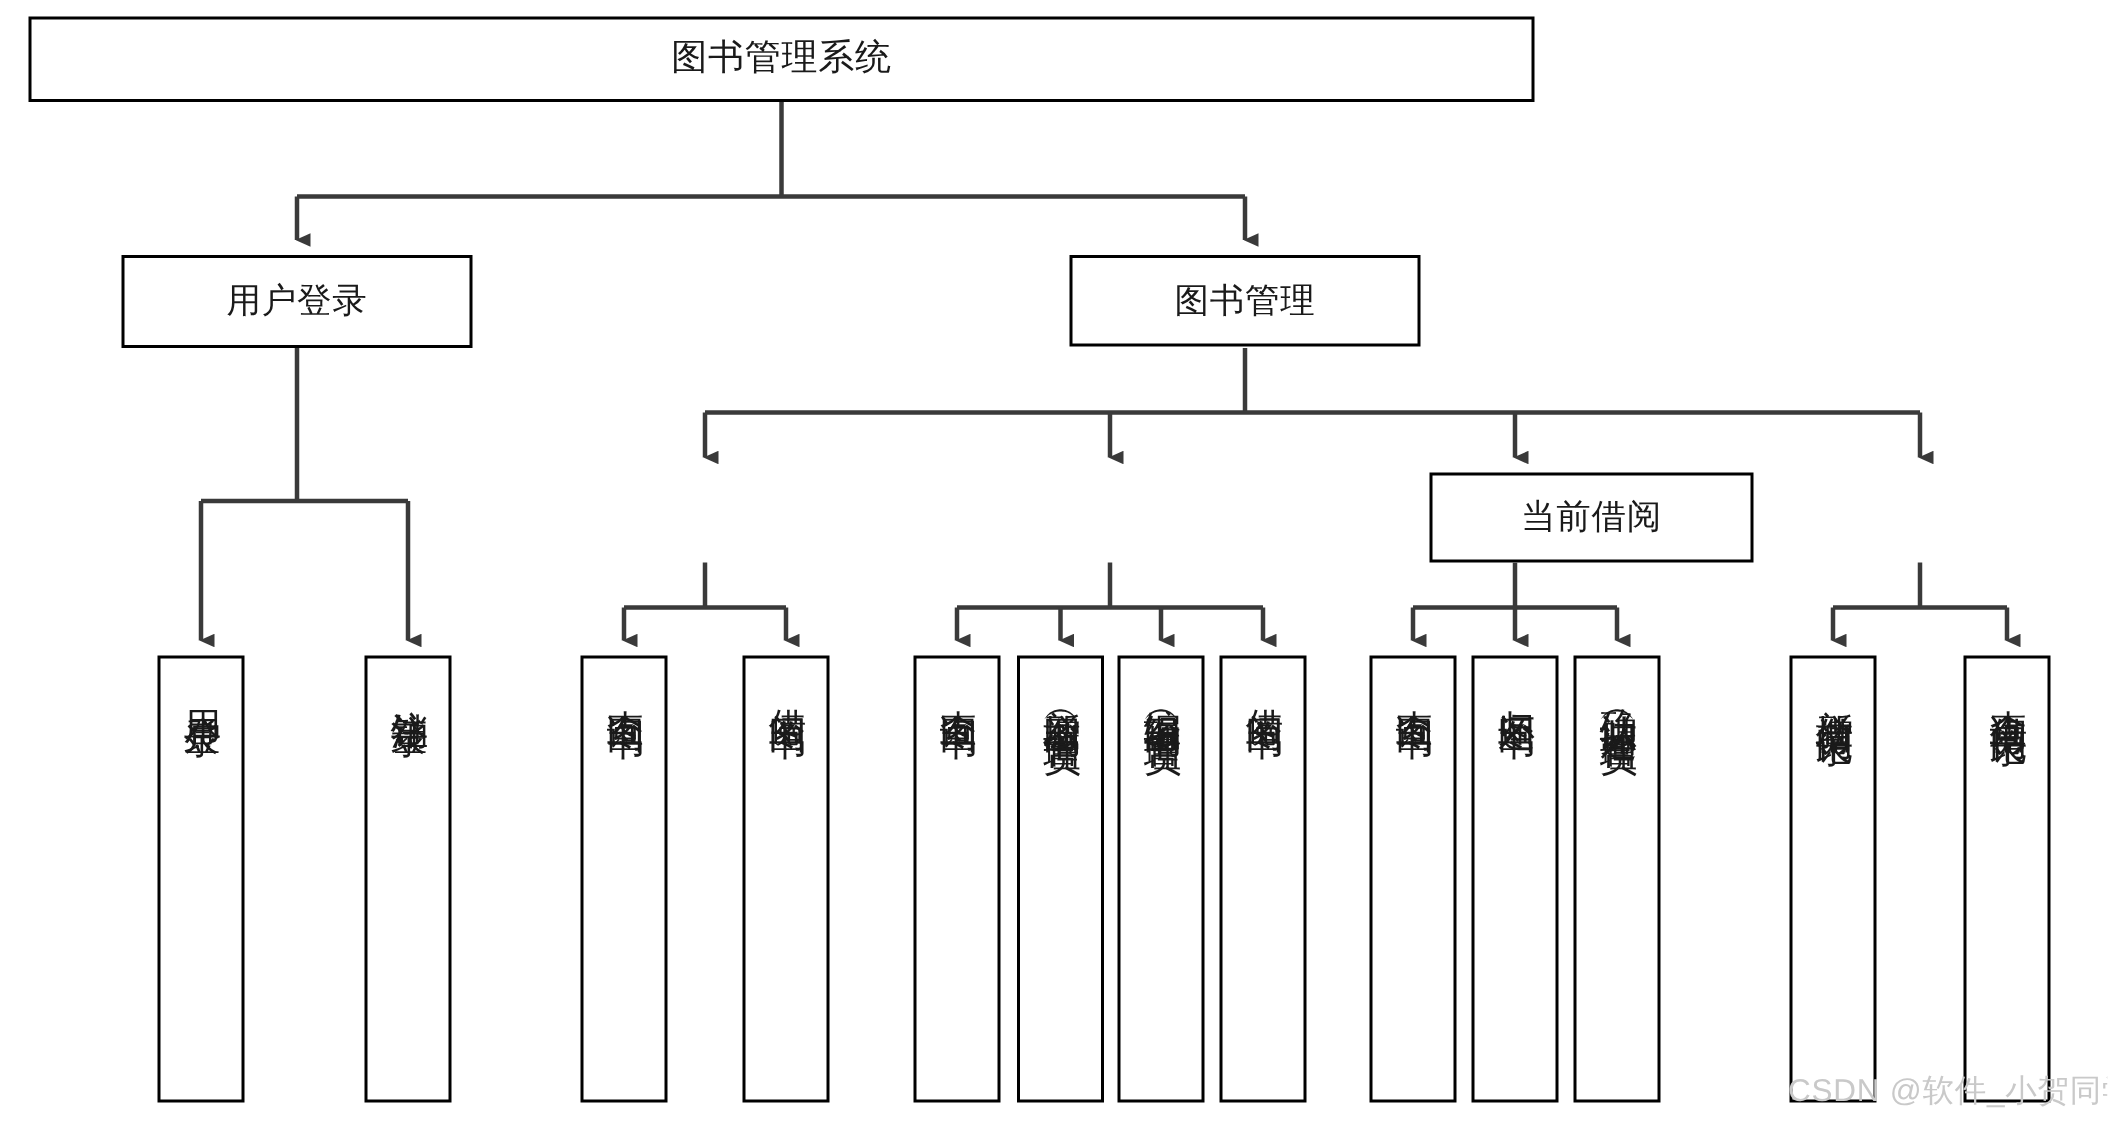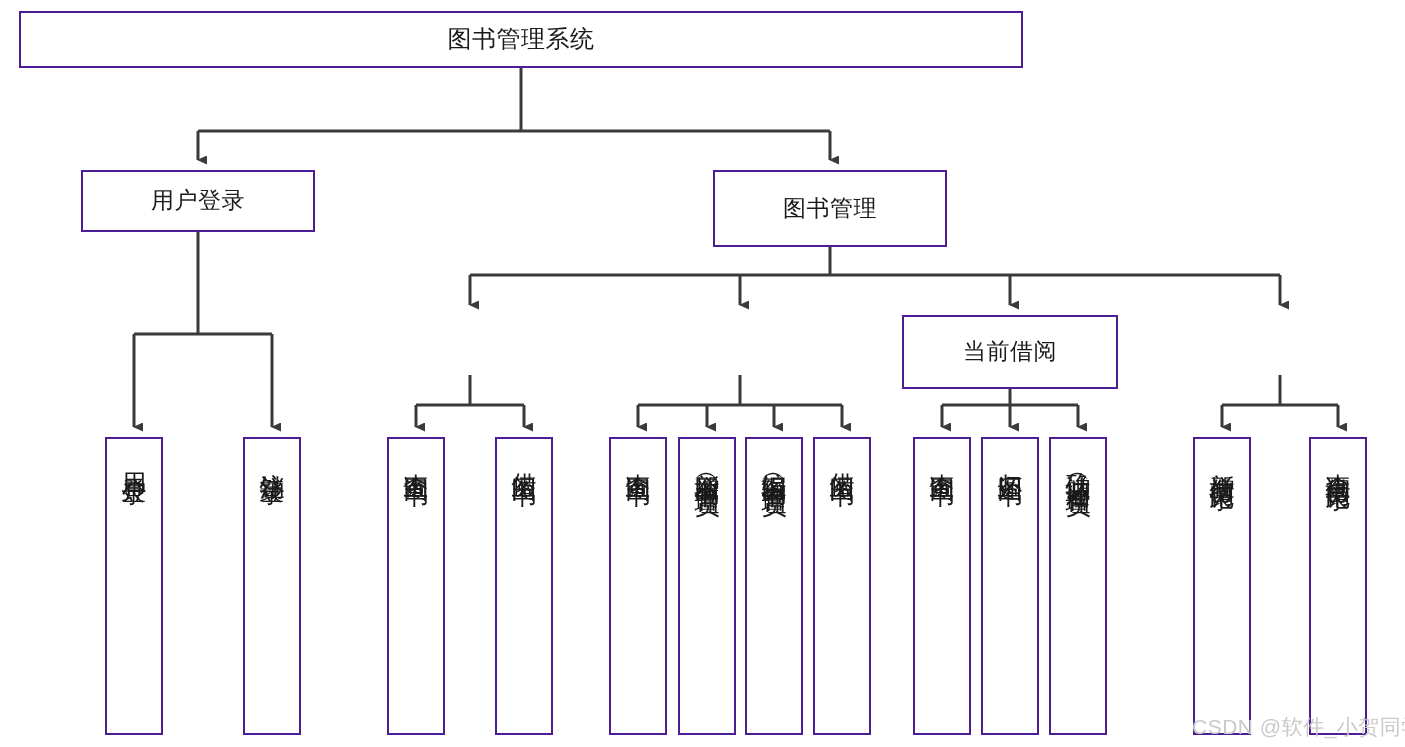--- a/index.html
+++ b/index.html
@@ -22,21 +22,21 @@
     left: 0;
     top: 0;
     width: 1405px;
     height: 747px;
     pointer-events: none;
   }
   .node {
     position: absolute;
     box-sizing: border-box;
     background: #ffffff;
-    border: 2px solid #4c1d95;
+    border: 2px solid #000000;
     display: flex;
     align-items: center;
     justify-content: center;
     color: #1a1a1a;
   }
   .node .label {
     display: block;
     line-height: 1.18;
     letter-spacing: 0.5px;
   }
@@ -122,25 +122,25 @@
     </g>
   </svg>
 
   <div class="node horiz title" style="left:19px; top:11px; width:1004px; height:57px;">
     <span class="label">图书管理系统</span>
   </div>
 
   <div class="node horiz" style="left:81px; top:170px; width:234px; height:62px;">
     <span class="label">用户登录</span>
   </div>
-  <div class="node horiz" style="left:713px; top:170px; width:234px; height:77px;text-align:center;">
+  <div class="node horiz" style="left:713px; top:170px; width:234px; height:61px;text-align:center;">
     <span class="label">图书管理</span>
   </div>
 
-  <div class="node horiz" style="left:902px; top:315px; width:216px; height:74px;justify-content:center;">
+  <div class="node horiz" style="left:953px; top:315px; width:216px; height:60px;justify-content:center;">
     <span class="label">当前借阅</span>
   </div>
 
   <div class="node vert" style="left:105px; top:437px; width:58px; height:298px;">
     <span class="label">用户登录</span>
   </div>
   <div class="node vert" style="left:243px; top:437px; width:58px; height:298px;">
     <span class="label">注销登录</span>
   </div>
 

